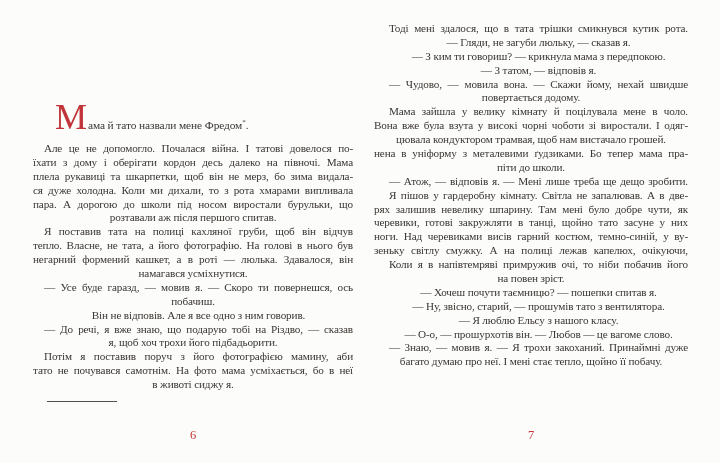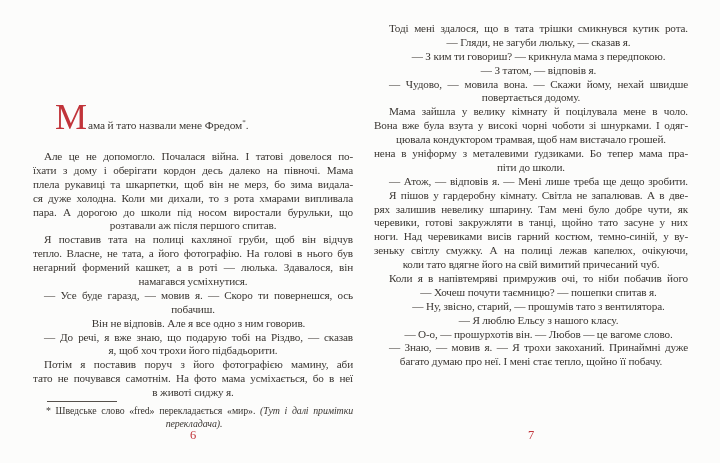--- a/index.html
+++ b/index.html
@@ -18,21 +18,21 @@
     position:absolute;top:99px;left:22px;right:0;
     font-size:11.4px;letter-spacing:-0.1px;white-space:nowrap;
   }
   .dropcap{
     font-size:36px;line-height:36px;color:#c1343a;
     margin-right:1px;
   }
   .fn-mark{font-size:7px;vertical-align:super;letter-spacing:0;}
 
   .body{position:absolute;left:0;right:0;}
-  .page.left  .body{top:150px;}
+  .page.left  .body{top:142px;}
   .page.right .body{top:22px;}
   .line{
     height:13.9px;line-height:13.9px;
     font-size:11.2px;letter-spacing:-0.15px;
     text-align:center;
   }
   .line.jst{text-align:justify;text-align-last:justify;}
   .page.left  .line.ind{text-indent:11px;}
   .page.right .line.ind{text-indent:15px;}
 
@@ -76,49 +76,45 @@
         <div class="line ind">Він не відповів. Але я все одно з ним говорив.</div>
         <div class="line ind jst">— До речі, я вже знаю, що подарую тобі на Різдво, — сказав</div>
         <div class="line">я, щоб хоч трохи його підбадьорити.</div>
         <div class="line ind jst">Потім я поставив поруч з його фотографією мамину, аби</div>
         <div class="line jst">тато не почувався самотнім. На фото мама усміхається, бо в неї</div>
         <div class="line">в животі сиджу я.</div>
       </div>
 
     <div class="fnrule"></div>
 
-    <div class="footnote">
-        <div class="line ind jst"><span>* Шведське слово «fred» перекладається «мир». </span><span class="it">(Тут і далі примітки</span></div>
-        <div class="line"><span class="it">перекладача).</span></div>
-      </div>
 
     <div class="pagenum">6</div>
   </section>
 
   <section class="page right">
     <div class="body">
         <div class="line ind jst">Тоді мені здалося, що в тата трішки смикнувся кутик рота.</div>
         <div class="line ind">— Гляди, не загуби люльку, — сказав я.</div>
         <div class="line ind">— З ким ти говориш? — крикнула мама з передпокою.</div>
         <div class="line ind">— З татом, — відповів я.</div>
         <div class="line ind jst">— Чудово, — мовила вона. — Скажи йому, нехай швидше</div>
         <div class="line">повертається додому.</div>
         <div class="line ind jst">Мама зайшла у велику кімнату й поцілувала мене в чоло.</div>
-        <div class="line jst">Вона вже була взута у високі чорні чоботи зі шнурками. І одяг-</div>
+        <div class="line jst">Вона вже була взута у високі чорні чоботи зі виростали. І одяг-</div>
         <div class="line">цювала кондуктором трамвая, щоб нам вистачало грошей.</div>
         <div class="line jst">нена в уніформу з металевими ґудзиками. Бо тепер мама пра-</div>
         <div class="line">піти до школи.</div>
         <div class="line ind jst">— Атож, — відповів я. — Мені лише треба ще дещо зробити.</div>
         <div class="line ind jst">Я пішов у гардеробну кімнату. Світла не запалював. А в две-</div>
         <div class="line jst">рях залишив невелику шпарину. Там мені було добре чути, як</div>
         <div class="line jst">черевики, готові закружляти в танці, щойно тато засуне у них</div>
         <div class="line jst">ноги. Над черевиками висів гарний костюм, темно-синій, у ву-</div>
         <div class="line jst">зеньку світлу смужку. А на полиці лежав капелюх, очікуючи,</div>
-        <div class="line">коли тато вдягне його на свій вимитий причесаний чуб.</div>
         <div class="line ind jst">Коли я в напівтемряві примружив очі, то ніби побачив його</div>
+        <div class="line">на повен зріст.</div>
         <div class="line ind">— Хочеш почути таємницю? — пошепки спитав я.</div>
         <div class="line ind">— Ну, звісно, старий, — прошумів тато з вентилятора.</div>
         <div class="line ind">— Я люблю Ельсу з нашого класу.</div>
         <div class="line ind">— О-о, — прошурхотів він. — Любов — це вагоме слово.</div>
         <div class="line ind jst">— Знаю, — мовив я. — Я трохи закоханий. Принаймні дуже</div>
         <div class="line">багато думаю про неї. І мені стає тепло, щойно її побачу.</div>
       </div>
 
     <div class="pagenum">7</div>
   </section>

